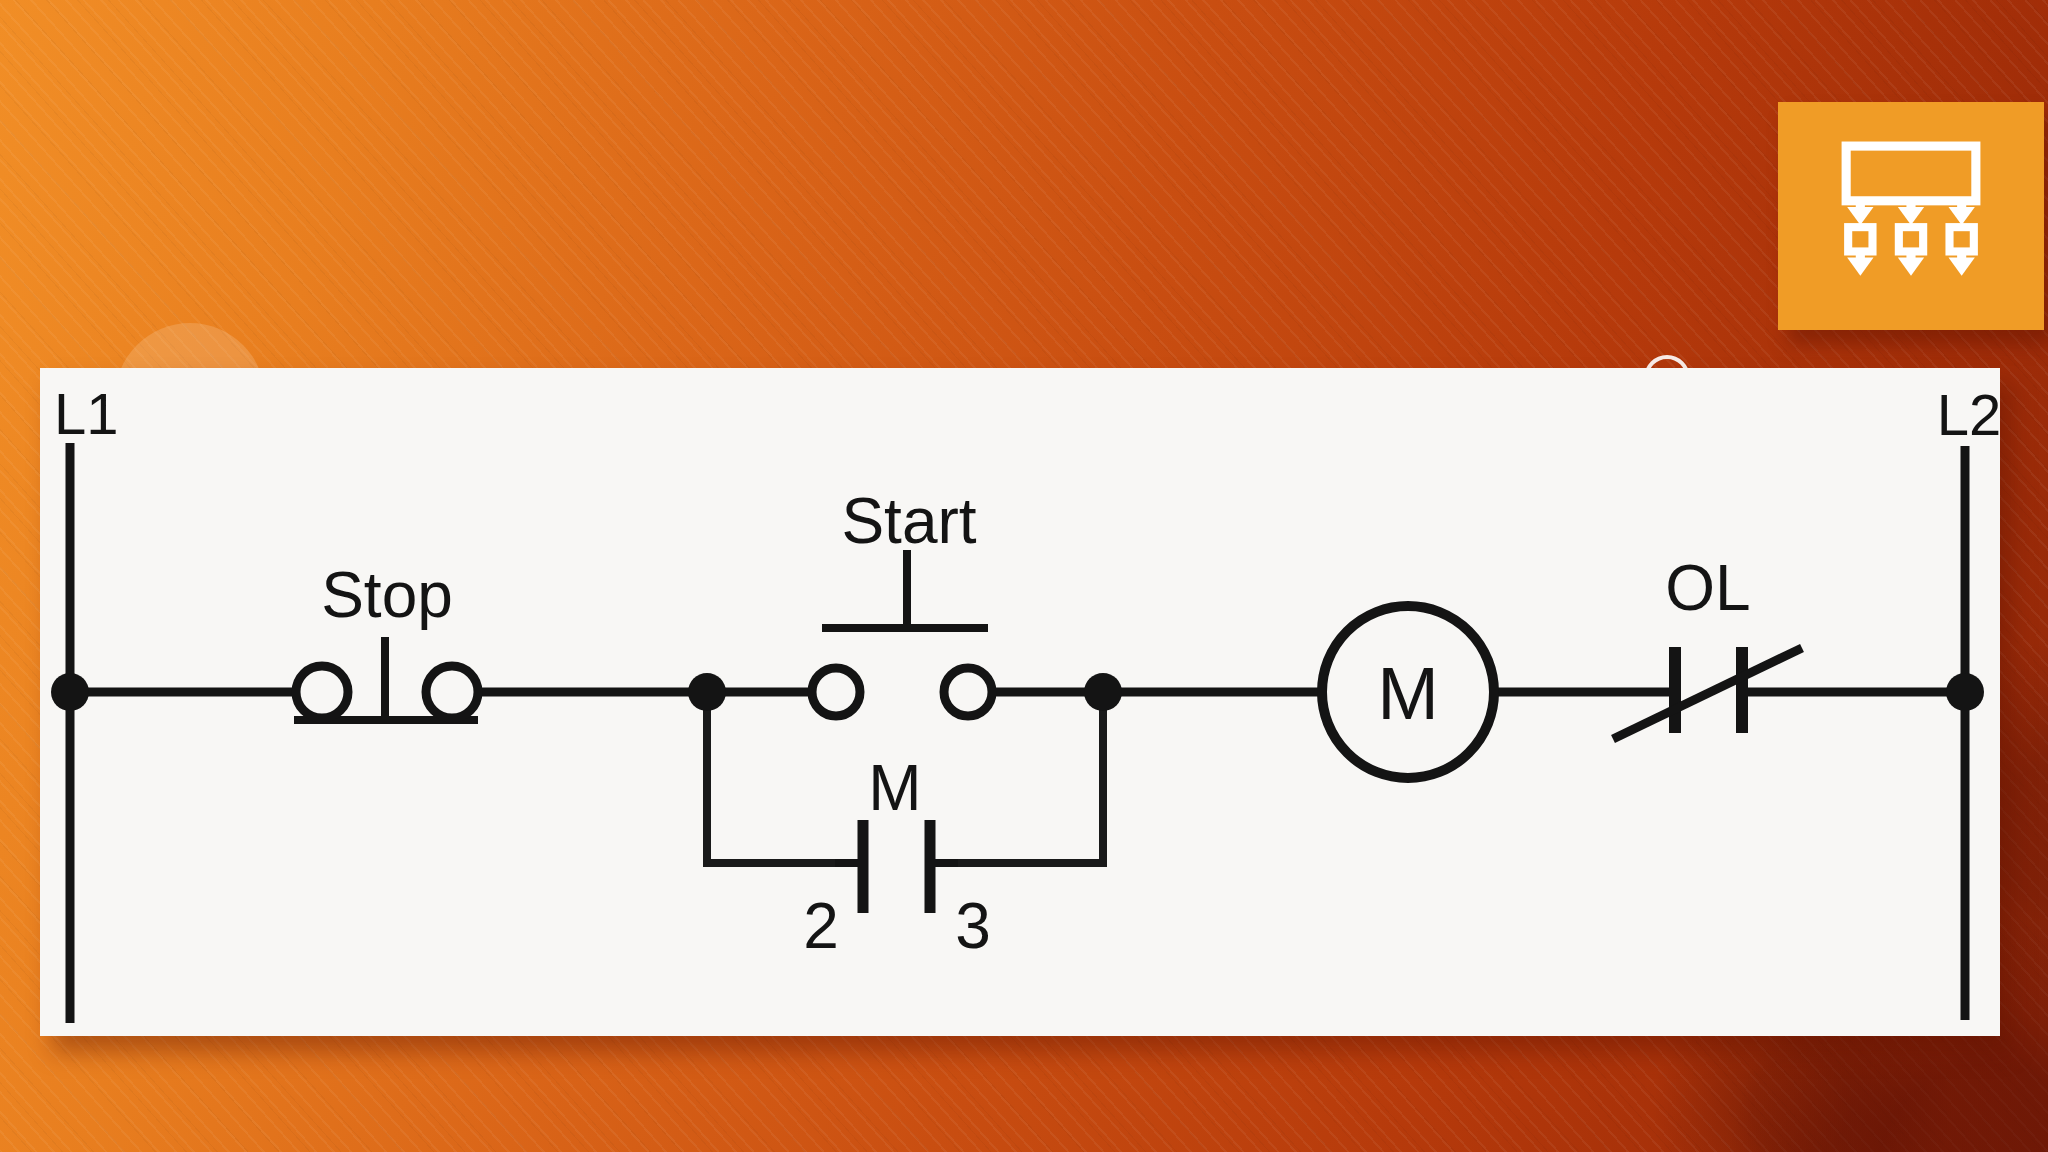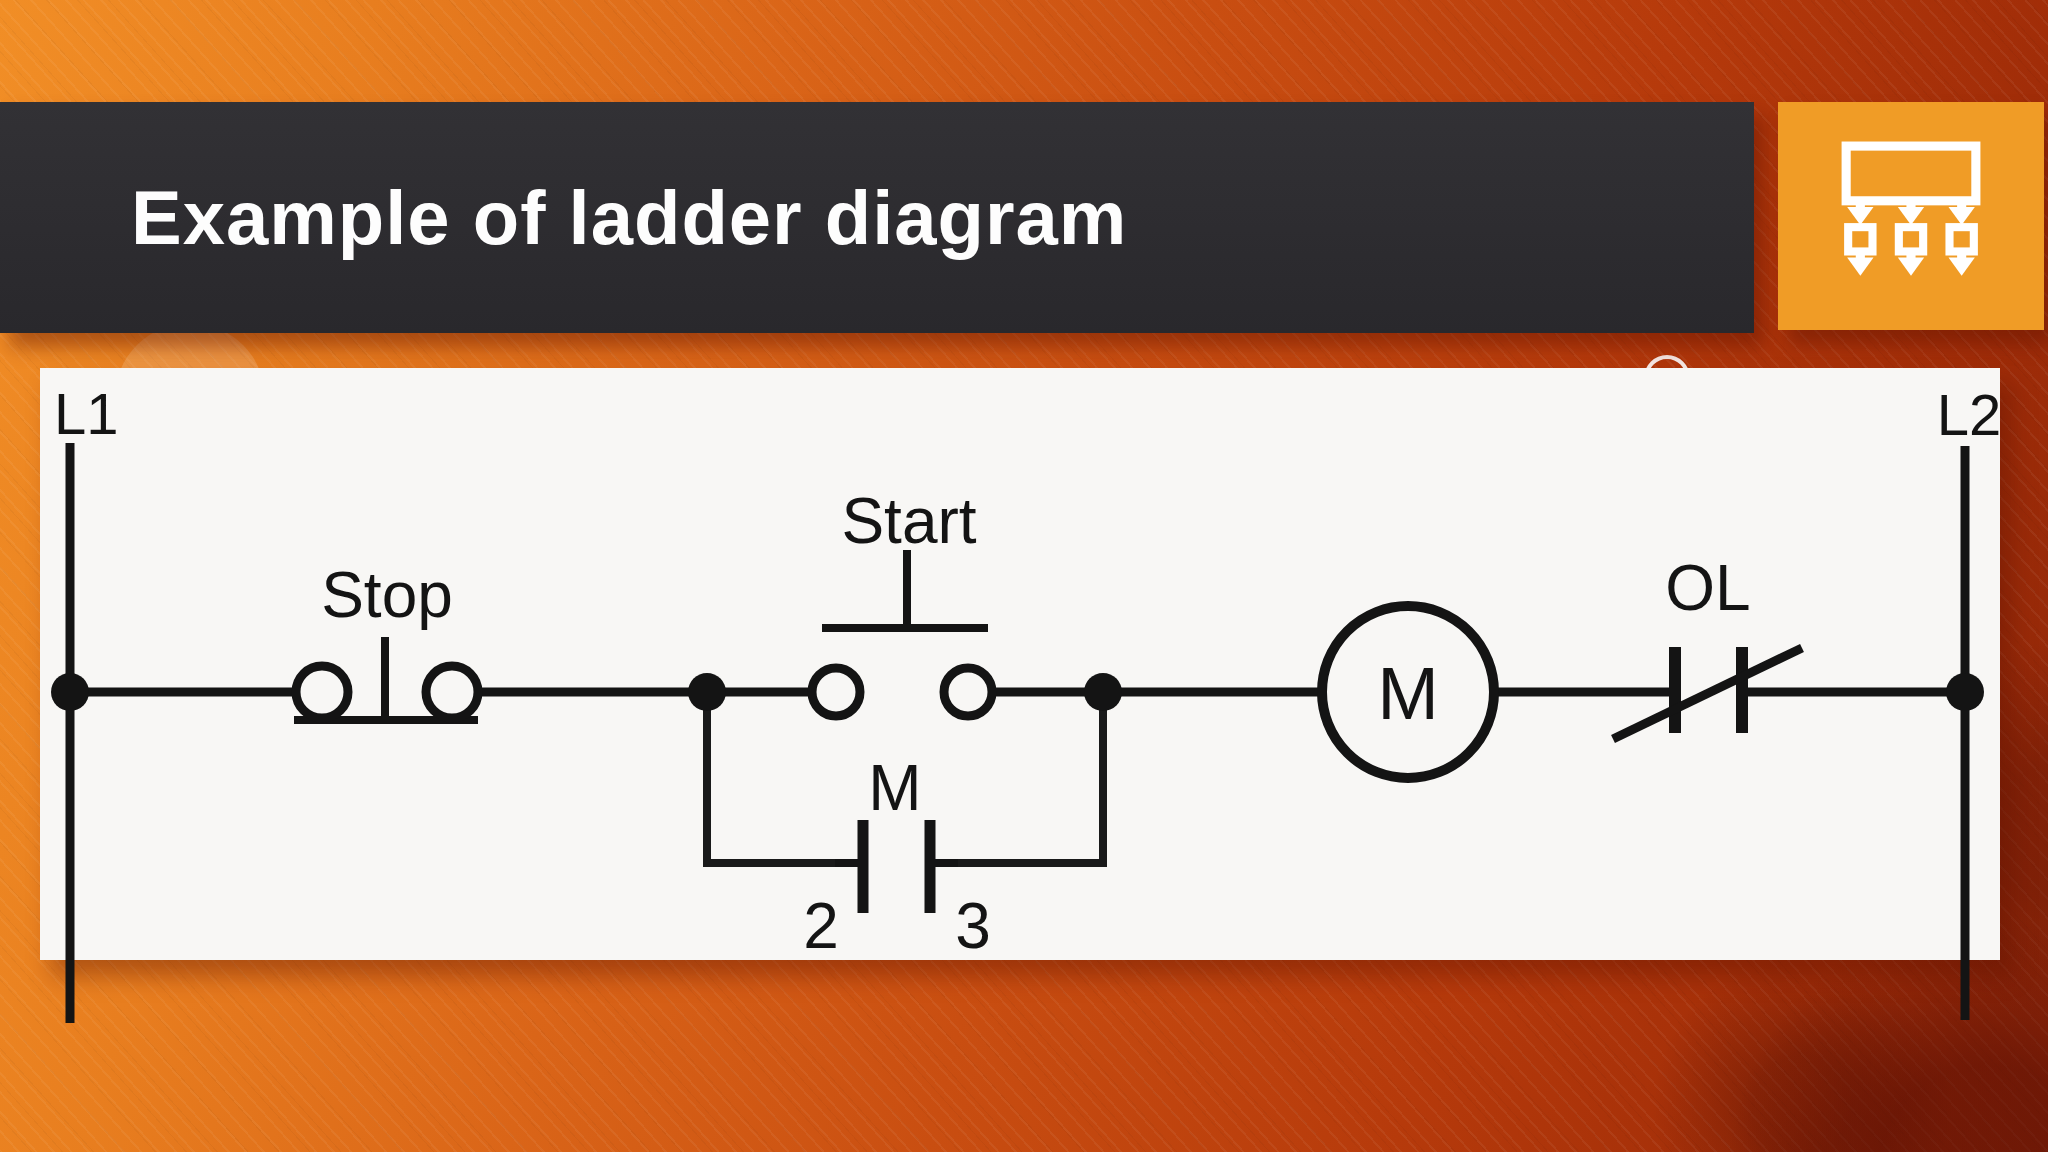--- a/index.html
+++ b/index.html
@@ -37,44 +37,41 @@
     margin:0 0 0 131px;
     font-size:76px;font-weight:bold;letter-spacing:1px;color:#fdfdfd;
   }
   .icon-tile{
     position:absolute;left:1778px;top:102px;width:266px;height:228px;
     background:#f09c26;
     display:flex;align-items:center;justify-content:center;
     box-shadow:10px 14px 18px rgba(96,18,2,0.45);
   }
   .diagram-panel{
-    position:absolute;left:40px;top:368px;width:1960px;height:592px;
+    position:absolute;left:40px;top:368px;width:1960px;height:668px;
     background:#f8f7f5;
     box-shadow:12px 16px 22px rgba(92,18,3,0.40);
   }
   .diagram-panel svg{display:block;width:1960px;height:668px;}
   text{
     font-family:"Liberation Sans",sans-serif;
     fill:#141414;
   }
   .lbl{font-size:64px;}
   .rail-lbl{font-size:58px;}
   .coil-lbl{font-size:74px;}
 </style>
 </head>
 <body>
 
 <div class="slide">
 
   <div class="decor-circle"></div>
   <div class="decor-ring"></div>
 
-  <header class="title-bar">
-    <h1>Example of ladder diagram</h1>
-  </header>
 
   <div class="icon-tile">
     <svg width="150" height="152" viewBox="0 0 140 150">
       <g fill="none" stroke="#ffffff">
         <rect x="6" y="6" width="128" height="54" stroke-width="9"></rect>
         <line x1="20" y1="60" x2="20" y2="69" stroke-width="9"></line>
         <line x1="70" y1="60" x2="70" y2="69" stroke-width="9"></line>
         <line x1="120" y1="60" x2="120" y2="69" stroke-width="9"></line>
       </g>
       <g fill="#ffffff" stroke="none">

